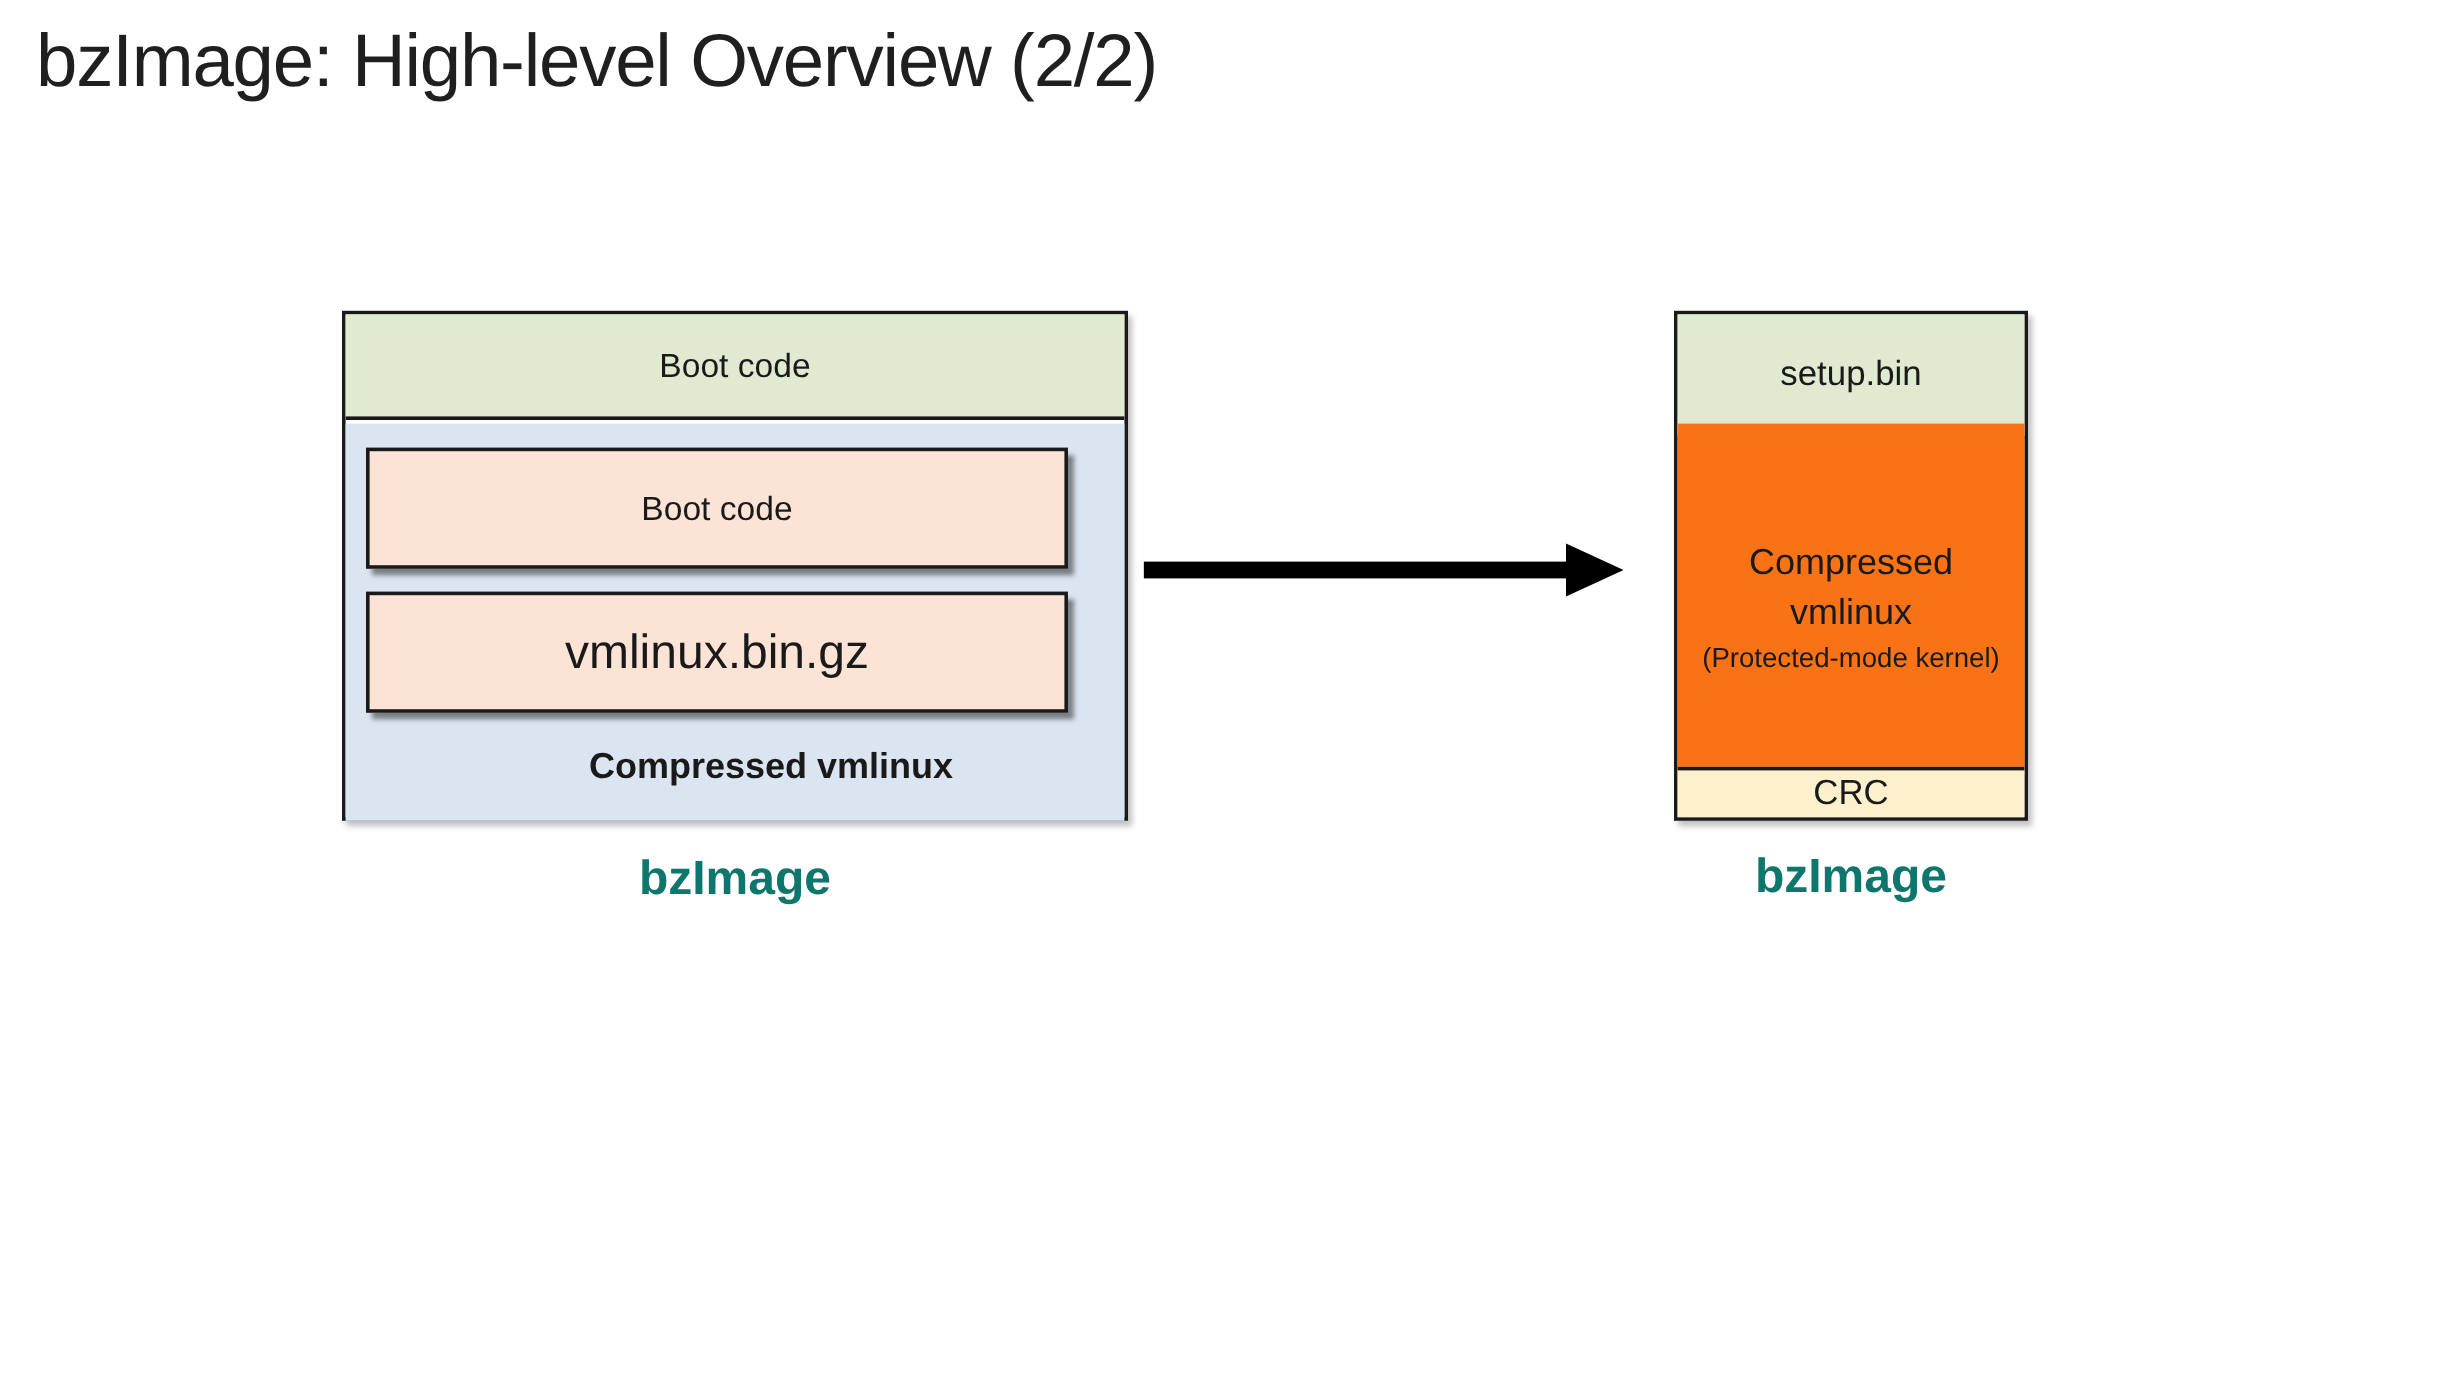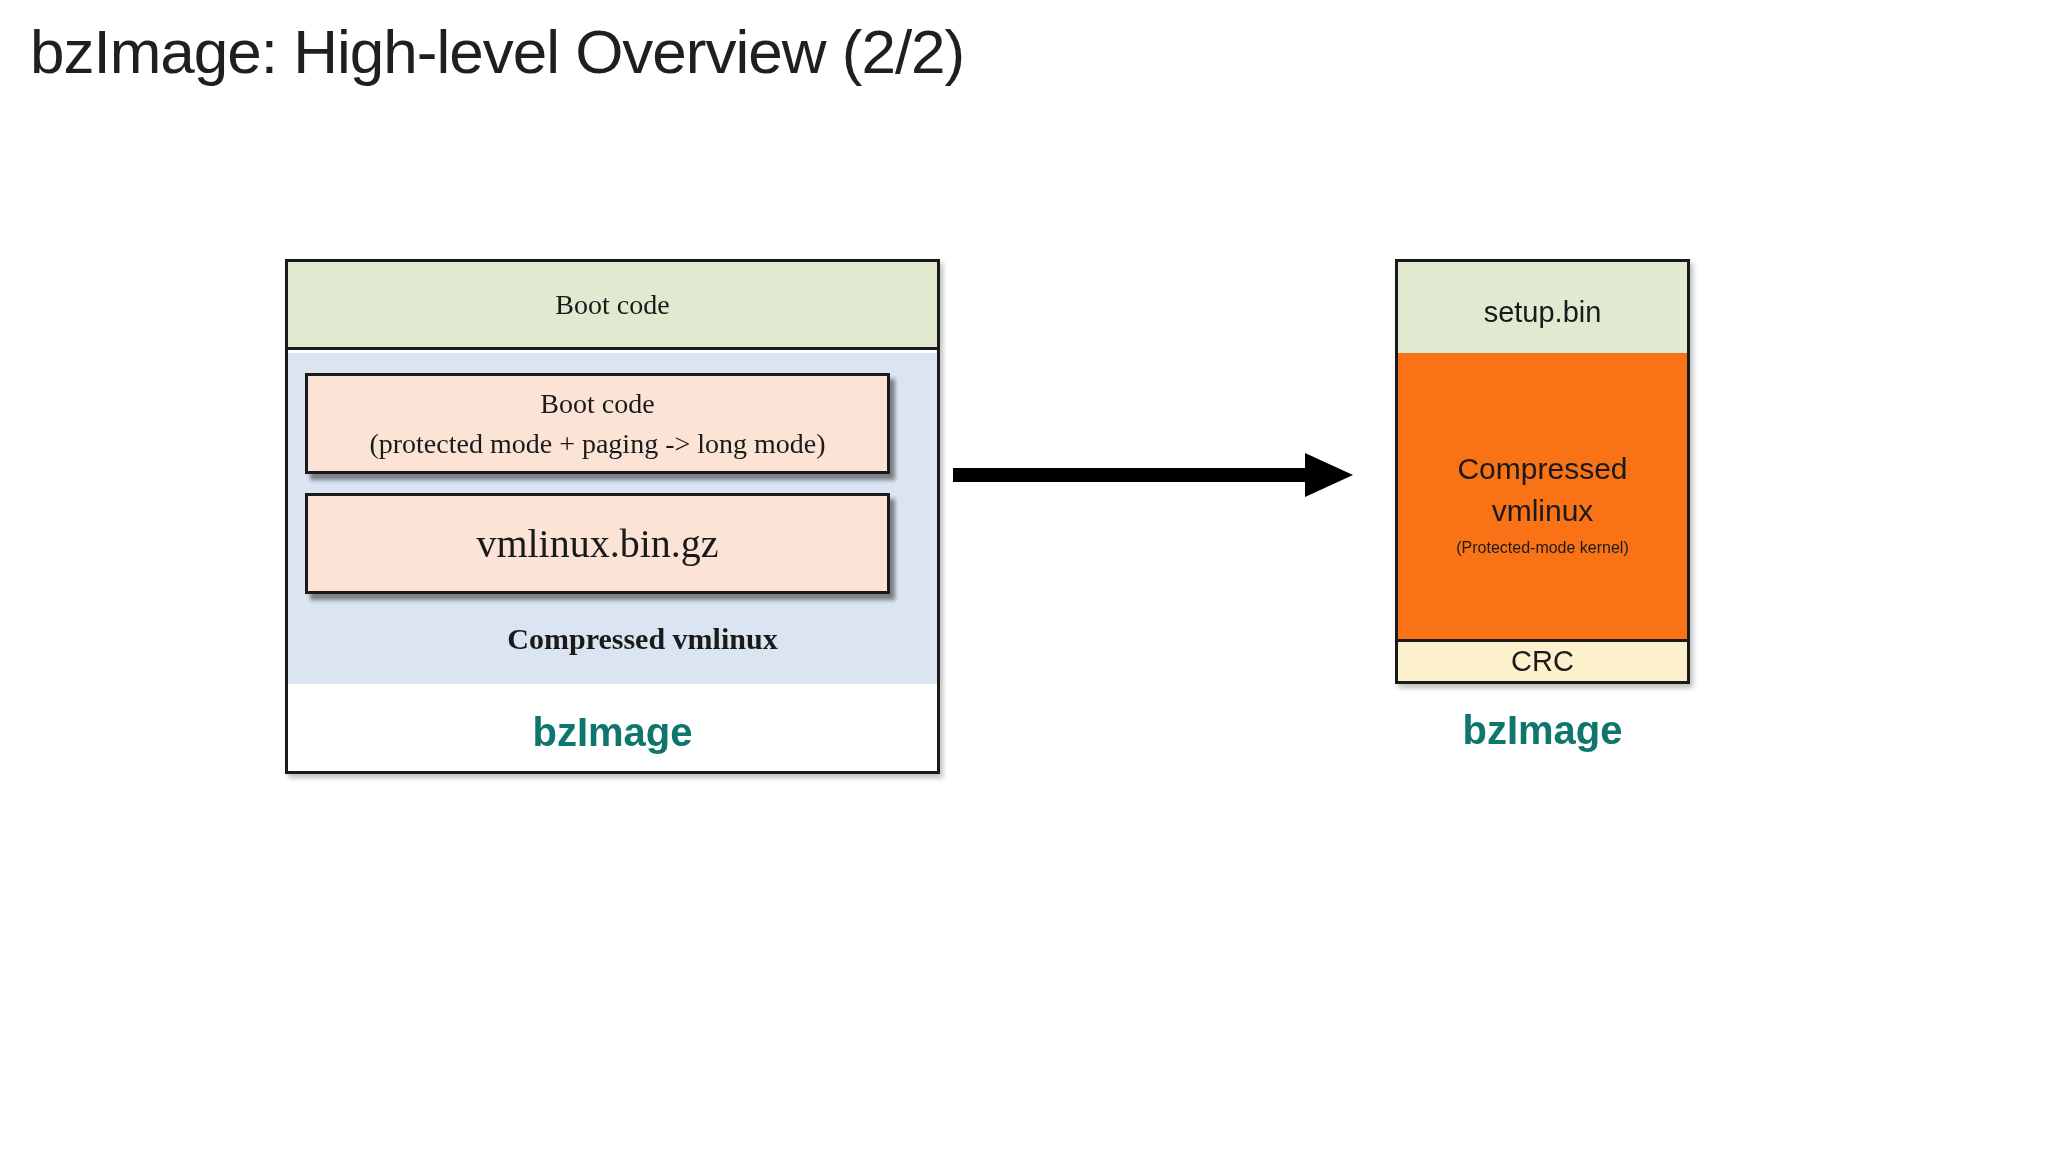--- a/index.html
+++ b/index.html
@@ -15,21 +15,21 @@
     color: #1f1f1f;
     white-space: nowrap;
   }
 
   
   .box-outer {
     position: absolute;
     border: 3px solid #1a1a1a;
     box-shadow: 3px 4px 5px rgba(0,0,0,0.25);
   }
-  .left-box { left: 285px; top: 259px; width: 655px; height: 515px; font-family: Liberation Serif, serif; }
+  .left-box { left: 285px; top: 259px; width: 655px; height: 425px; }
 
   .band-green {
     position: absolute; left: 0; top: 0; width: 100%; height: 88px;
     border-bottom: 3px solid #1a1a1a;
     display: flex; flex-direction: column; align-items: center; justify-content: center;
     font-size: 28px; line-height: 40px;
   }
   .left-blue {
     position: absolute; left: 0; top: 91px; width: 100%; height: 331px;
   }
@@ -65,42 +65,41 @@
     border-bottom: 3px solid #1a1a1a;
     display: flex; align-items: center; justify-content: center;
     font-size: 29px;
   }
   .right-blue {
     position: absolute; left: 0; top: 91px; width: 100%; height: 292px;
     display: flex; flex-direction: column; align-items: center; justify-content: center;
     padding-top: 14px;
   }
   .right-blue .big { font-size: 30px; line-height: 42px; }
-  .right-blue .small { font-size: 16px; line-height: 32px; }
+  .right-blue .small { font-size: 23px; line-height: 32px; }
   .right-crc {
     position: absolute; left: 0; bottom: 0; width: 100%; height: 42px;
     border-top: 3px solid #1a1a1a;
     display: flex; align-items: center; justify-content: center;
     font-size: 29px;
     text-align: right;
   }
 </style>
 </head>
 <body>
 
 <div class="slide-title">bzImage: High-level Overview (2/2)</div>
 
 <div class="box-outer left-box">
   <div class="band-green" style="background-color: rgb(223, 234, 208);">
     <div>Boot code</div>
   </div>
   <div class="left-blue" style="background-color: rgb(219, 229, 241);">
     <div class="inner-box inner-box-1" style="background-color: rgb(251, 227, 213);">
       <div>Boot code</div>
-      <div>(protected mode + paging -&gt; long mode)</div>
     </div>
     <div class="inner-box inner-box-2" style="background-color: rgb(251, 227, 213);">
       <div>vmlinux.bin.gz</div>
     </div>
     <div class="compressed-label">Compressed vmlinux</div>
   </div>
 </div>
 <div class="box-caption left-caption">bzImage</div>
 
 <div class="arrow-wrap">

